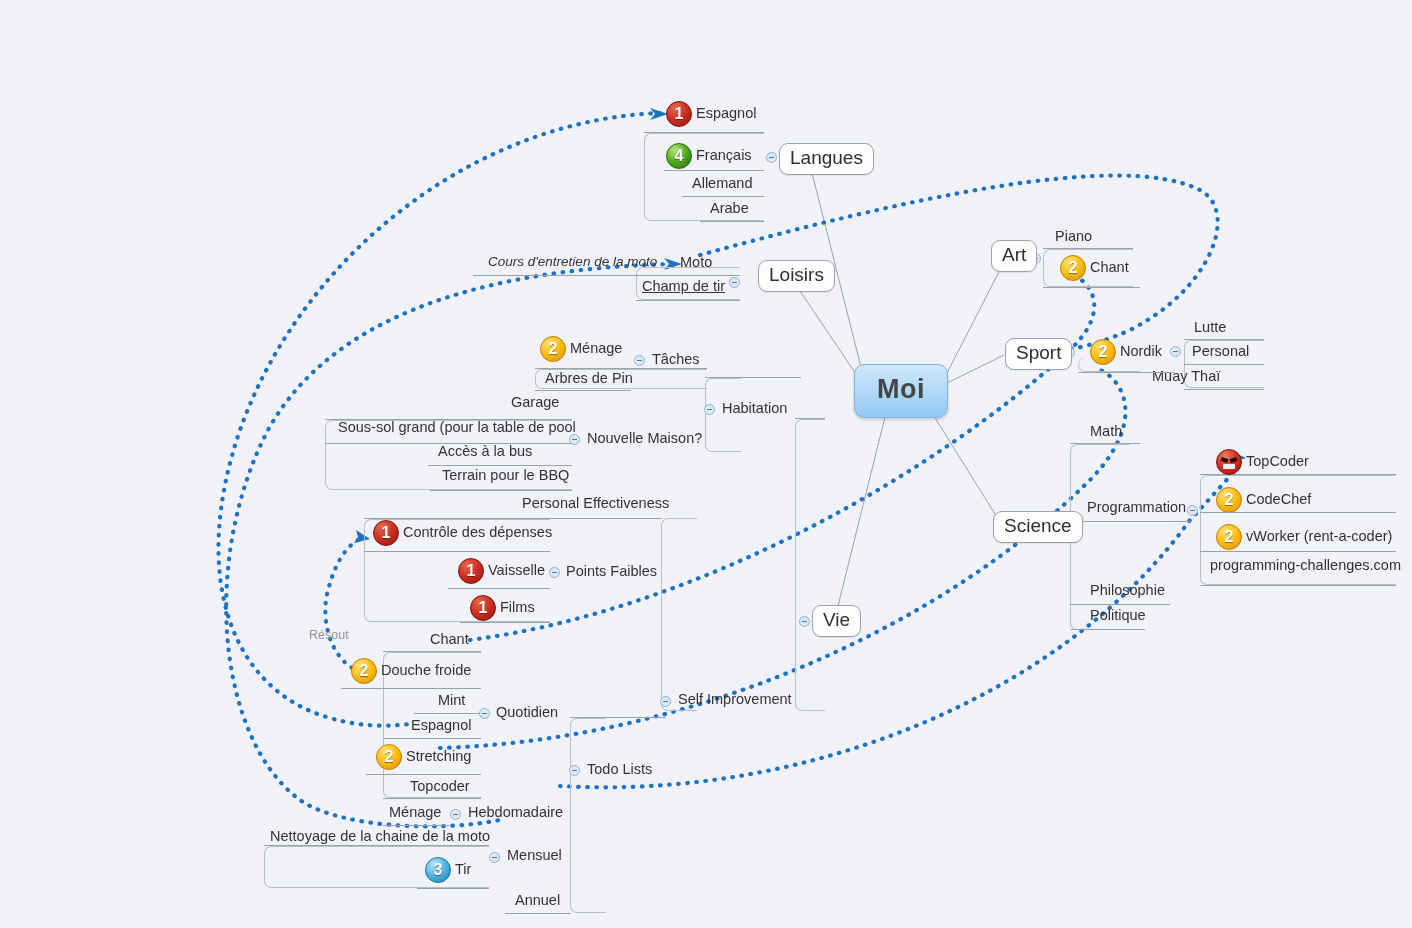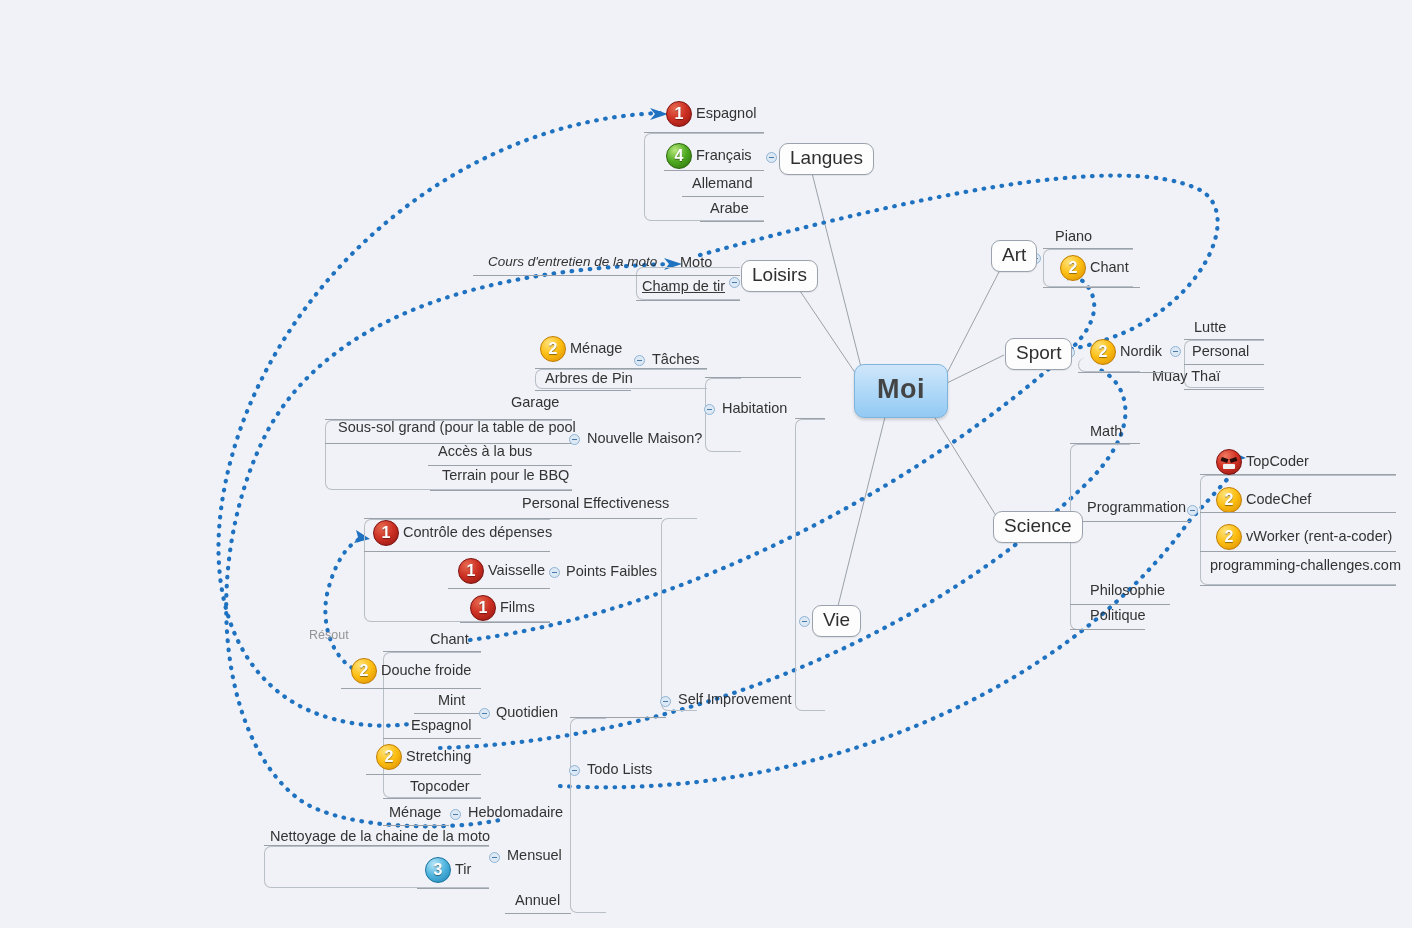--- a/index.html
+++ b/index.html
@@ -247,21 +247,21 @@
   <div class="node plain" style="left:676px; top:254px;">
     <span class="lbl">Moto</span>
   </div>
 
   <div class="node plain" style="left:638px; top:278px;text-decoration:underline;">
     <span class="lbl">Champ de tir</span>
   </div>
   <div class="uline" style="left:636px; top:300px; width:104px;"></div>
 
   <div class="handle" style="left:729px; top:277px;"></div>
-  <div class="node boxed" style="left:741px; top:260px;text-align:center;">
+  <div class="node boxed" style="left:758px; top:260px;text-align:center;">
     <span class="lbl">Loisirs</span>
   </div>
 
   <div class="group-box" style="left:1043px; top:249px; width:90px; height:38px; border-right:none; border-top-right-radius:0; border-bottom-right-radius:0;"></div>
   <div class="uline" style="left:1043px; top:248px; width:90px;"></div>
 
   <div class="node plain" style="left:1051px; top:228px;">
     <span class="lbl">Piano</span>
   </div>
 

